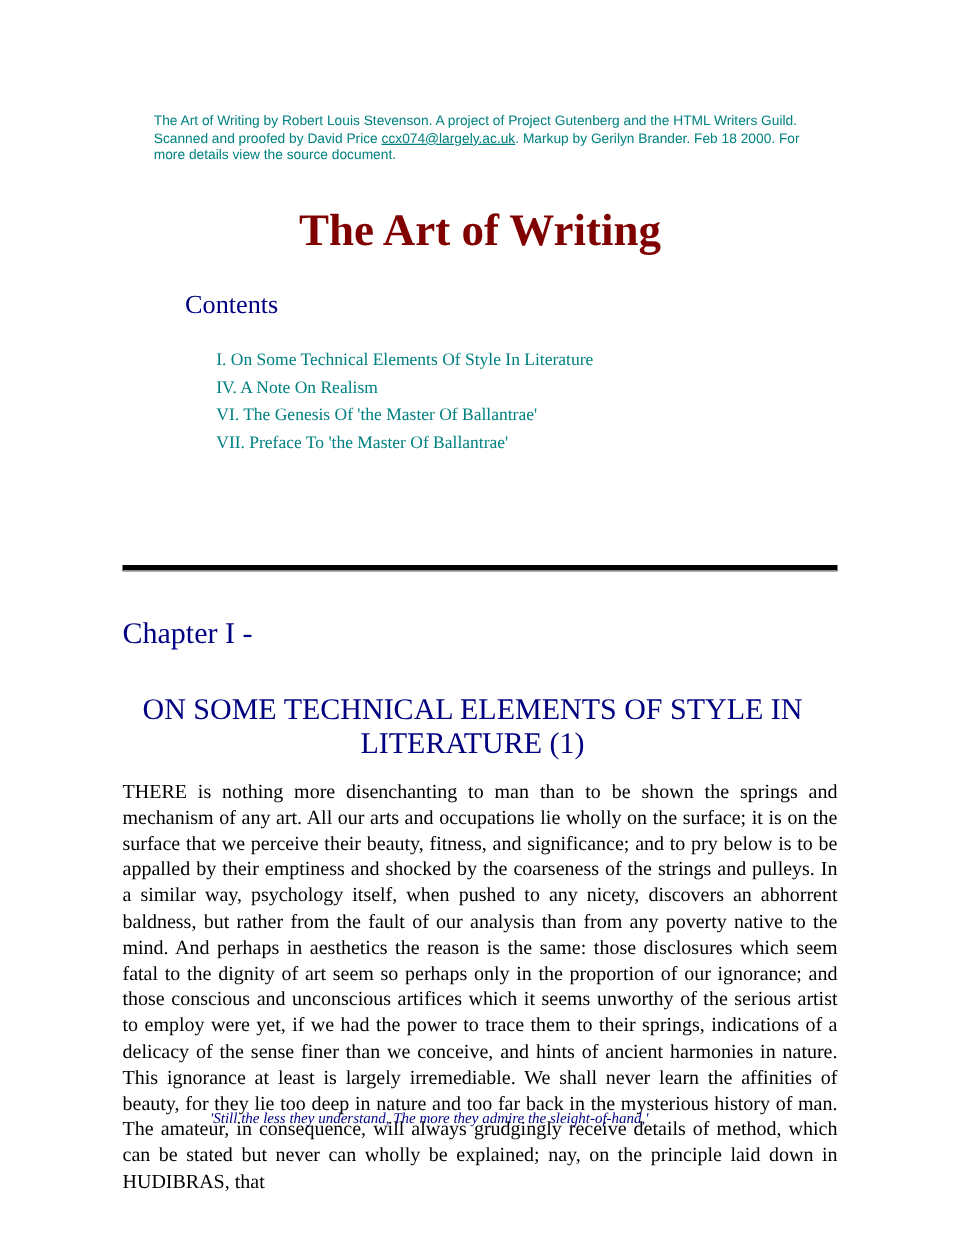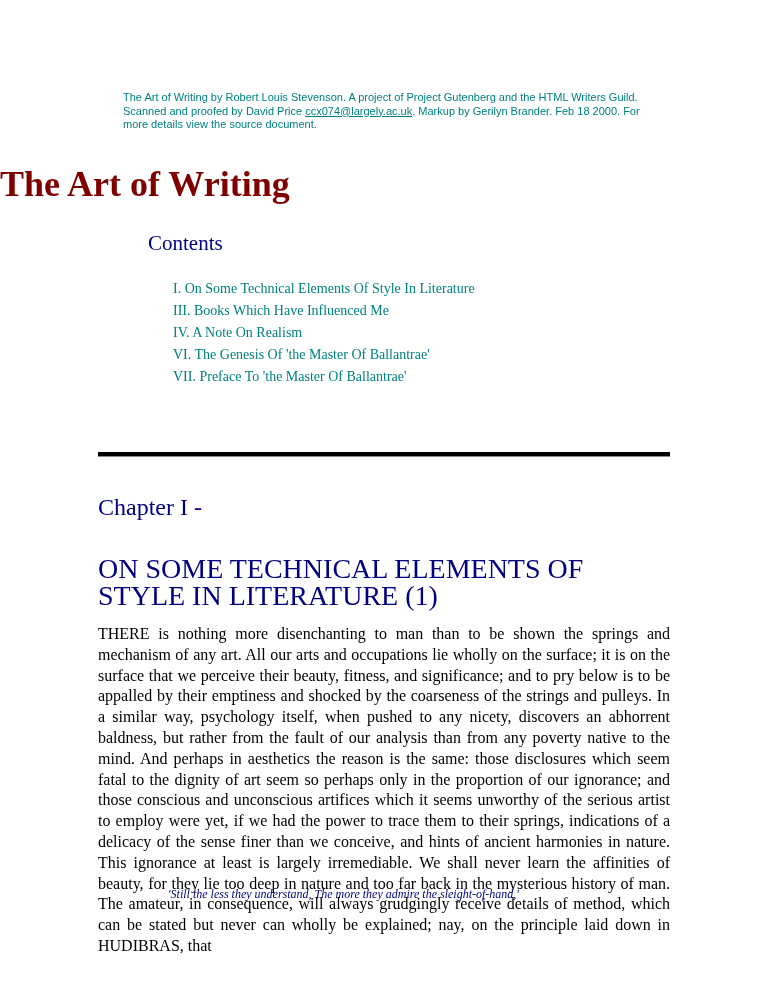--- a/index.html
+++ b/index.html
@@ -4,21 +4,21 @@
 <style>
   html, body { margin: 0; padding: 0; background: #ffffff; }
   body { width: 768px; height: 994px; overflow: hidden; position: relative; font-family: "Liberation Serif", serif; }
   .credits {
     position: absolute; left: 123px; top: 91px; width: 540px;
     font-family: "Liberation Sans", sans-serif; font-size: 11px; line-height: 13.5px;
     color: #008080;
   }
   .credits a { color: #008080; text-decoration: underline; }
   .title {
-    position: absolute; left: 0; top: 162px; width: 768px; 
+    position: absolute; left: 0; top: 162px; width: 768px; text-align: center;
     font-family: "Liberation Serif", serif; font-weight: bold; font-size: 36px;
     color: #800000; margin: 0; line-height: 44px;
   }
   .contents-heading {
     position: absolute; left: 148px; top: 230px; margin: 0;
     font-family: "Liberation Serif", serif; font-weight: normal; font-size: 21px;
     color: #000080; line-height: 26px;
   }
   .toc {
     position: absolute; left: 173px; top: 278px; margin: 0; padding: 0; list-style: none;
@@ -32,22 +32,22 @@
     position: absolute; left: 98px; top: 452px; width: 572px; height: 4px;
     background: #000000; border-bottom: 1px solid #888;
   }
   .chapter {
     position: absolute; left: 98px; top: 492px; margin: 0;
     font-family: "Liberation Serif", serif; font-weight: normal; font-size: 24px;
     color: #000080; line-height: 30px;
   }
   .chapter-title {
     position: absolute; left: 98px; top: 555px; width: 560px; margin: 0;
-    font-family: "Liberation Serif", serif; font-weight: normal; font-size: 28px;
-    color: #000080; line-height: 27px;
+    font-family: "Liberation Serif", serif; font-weight: normal; font-size: 24px;
+    color: #000080; line-height: 27px; text-align: center;
   }
   .body-text {
     position: absolute; left: 98px; top: 624px; width: 572px; margin: 0;
     font-family: "Liberation Serif", serif; font-size: 16px; line-height: 20.8px;
     color: #000000; text-align: justify;
   }
   .quote {
     position: absolute; left: 168px; top: 885px; width: 390px; margin: 0;
     font-family: "Liberation Serif", serif; font-style: italic; font-size: 12px;
     line-height: 19px; color: #000080; text-align: justify;
@@ -57,21 +57,20 @@
 <body>
 
 <div class="credits"><span>The Art of Writing by Robert Louis Stevenson. A project of Project Gutenberg and the HTML Writers Guild. Scanned and proofed by David Price </span><a href="#">ccx074@largely.ac.uk</a><span>. Markup by Gerilyn Brander. Feb 18 2000. For more details view the source document.</span></div>
 
 <h1 class="title">The Art of Writing</h1>
 
 <h2 class="contents-heading">Contents</h2>
 
 <ul class="toc">
   <li><a href="#">I. On Some Technical Elements Of Style In Literature</a></li>
-  <li><a href="#">III. Books Which Have Influenced Me</a></li>
   <li><a href="#">IV. A Note On Realism</a></li>
   <li><a href="#">VI. The Genesis Of 'the Master Of Ballantrae'</a></li>
   <li><a href="#">VII. Preface To 'the Master Of Ballantrae'</a></li>
 </ul>
 
 <div class="rule"></div>
 
 <h2 class="chapter">Chapter I -</h2>
 
 <h2 class="chapter-title">ON SOME TECHNICAL ELEMENTS OF STYLE IN LITERATURE (1)</h2>

